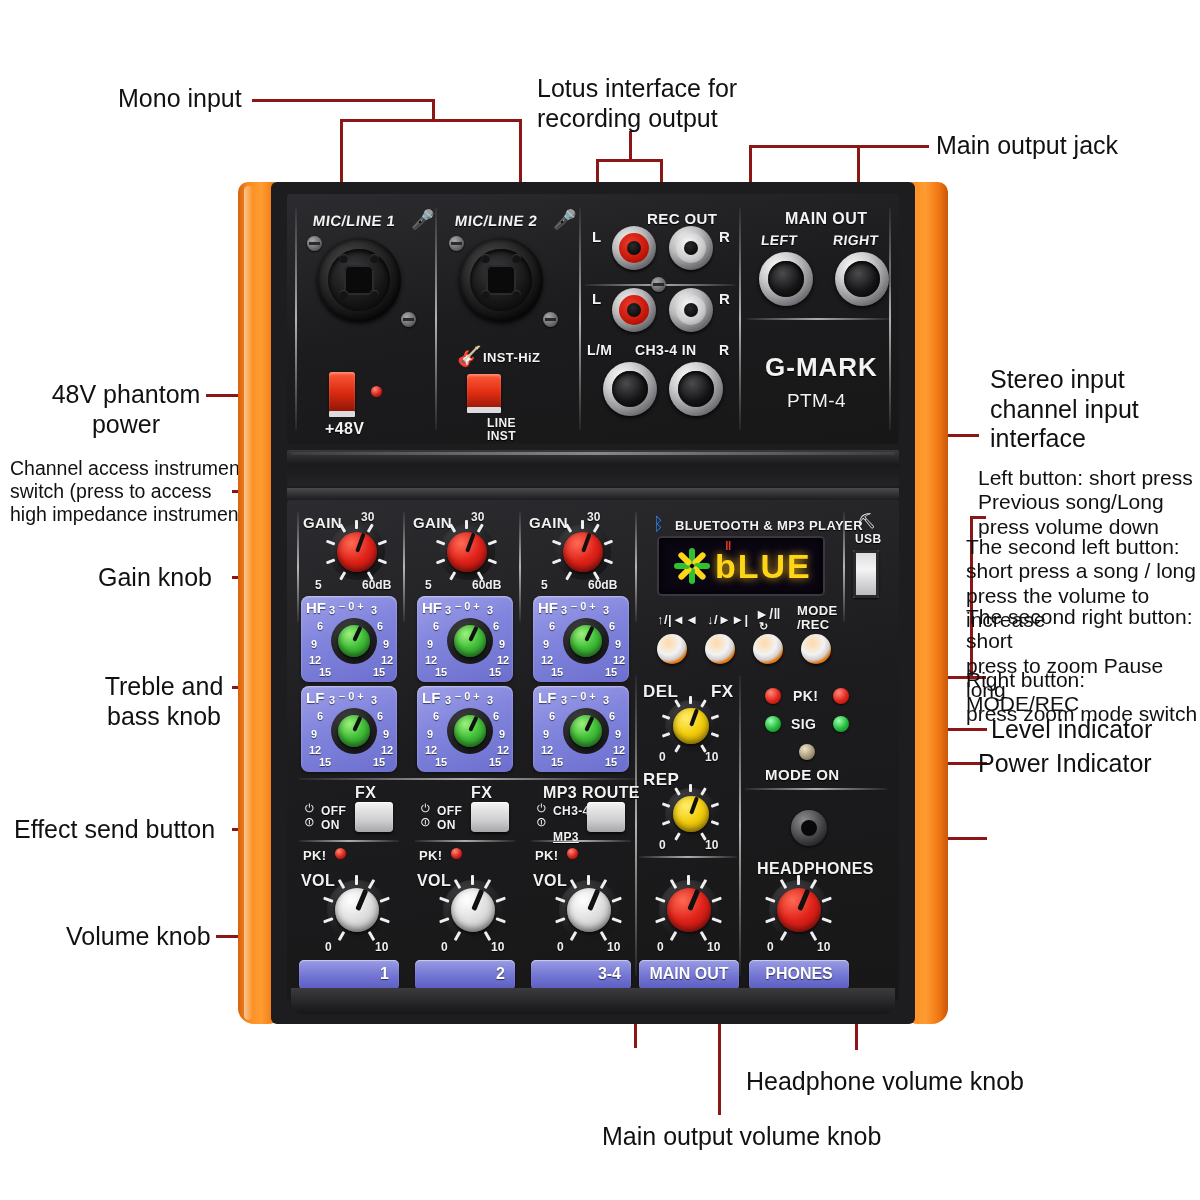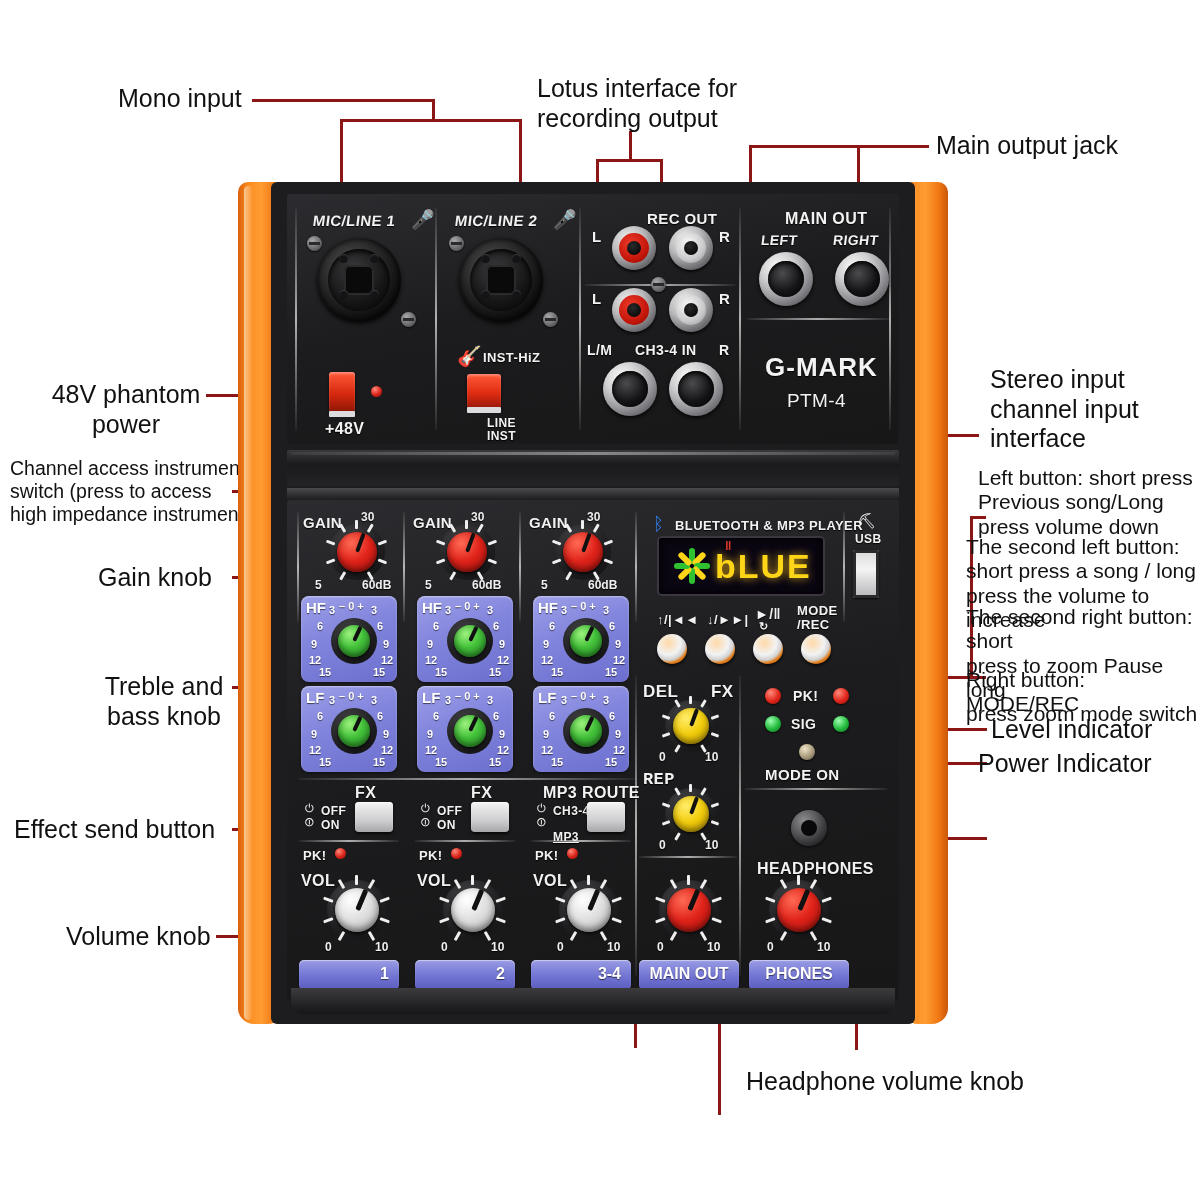--- a/index.html
+++ b/index.html
@@ -238,20 +238,21 @@
 short press a song / long
 press the volume to increase</div>
   <div class="callout small" style="left:966px;top:605px;">The second right button: short
 press to zoom Pause long
 press zoom mode switch</div>
   <div class="callout small" style="left:966px;top:668px;">Right button: MODE/REC</div>
 
   <div class="callout" style="left:991px;top:715px;">Level indicator</div>
   <div class="callout" style="left:978px;top:749px;">Power Indicator</div>
   <div class="callout" style="left:746px;top:1067px;">Headphone volume knob</div>
+  <div class="callout" style="left:602px;top:1122px;">Main output volume knob</div>
 
   <div id="mixer">
     <div class="rail l"></div>
     <div class="rail r"></div>
     <div class="panel">
 
       <div class="sect" id="rear">
         <div class="vdiv" style="left:8px;top:14px;height:222px;"></div>
         <div class="vdiv" style="left:148px;top:14px;height:222px;"></div>
         <div class="vdiv" style="left:292px;top:14px;height:222px;"></div>
@@ -560,21 +561,21 @@
           <div class="tick" style="left:24px;top:-4px;height:8px;transform:rotate(-150deg);transform-origin:50% 30px;"></div>
           <div class="tick" style="left:24px;top:-4px;height:8px;transform:rotate(-110deg);transform-origin:50% 30px;"></div>
           <div class="tick" style="left:24px;top:-4px;height:8px;transform:rotate(-70deg);transform-origin:50% 30px;"></div>
           <div class="tick" style="left:24px;top:-4px;height:8px;transform:rotate(-30deg);transform-origin:50% 30px;"></div>
           <div class="tick" style="left:24px;top:-4px;height:8px;transform:rotate(0deg);transform-origin:50% 30px;"></div>
           <div class="tick" style="left:24px;top:-4px;height:8px;transform:rotate(30deg);transform-origin:50% 30px;"></div>
           <div class="tick" style="left:24px;top:-4px;height:8px;transform:rotate(70deg);transform-origin:50% 30px;"></div>
           <div class="tick" style="left:24px;top:-4px;height:8px;transform:rotate(110deg);transform-origin:50% 30px;"></div>
           <div class="tick" style="left:24px;top:-4px;height:8px;transform:rotate(150deg);transform-origin:50% 30px;"></div>
         </div>
-        <div class="lbl" style="left:356px;top:270px;font-size:17px;font-family:Liberation Mono, monospace;">REP</div>
+        <div class="lbl" style="left:356px;top:270px;font-size:17px;">REP</div>
         <div class="scale" style="left:372px;top:338px;">0</div>
         <div class="scale" style="left:418px;top:338px;">10</div>
         <div class="knob kyel" style="left:378px;top:288px;width:52px;height:52px;">
           <div class="skirt" style="left:0;top:0;width:52px;height:52px;"></div>
           <div class="cap" style="left:8px;top:8px;width:36px;height:36px;"></div>
           <div class="ptr" style="left:24px;top:26px;width:4px;height:18px;transform:rotate(200deg);"></div>
           <div class="tick" style="left:24px;top:-4px;height:8px;transform:rotate(-150deg);transform-origin:50% 30px;"></div>
           <div class="tick" style="left:24px;top:-4px;height:8px;transform:rotate(-110deg);transform-origin:50% 30px;"></div>
           <div class="tick" style="left:24px;top:-4px;height:8px;transform:rotate(-70deg);transform-origin:50% 30px;"></div>
           <div class="tick" style="left:24px;top:-4px;height:8px;transform:rotate(-30deg);transform-origin:50% 30px;"></div>

